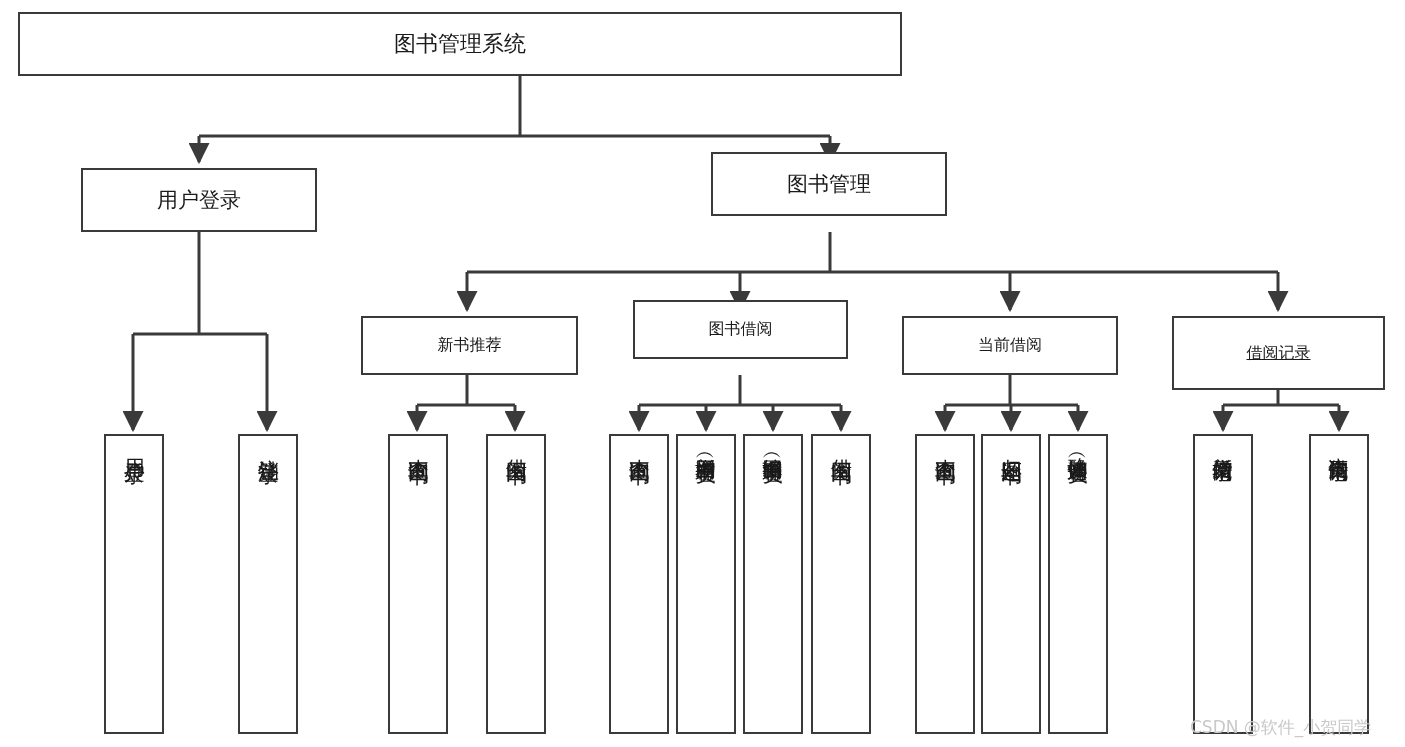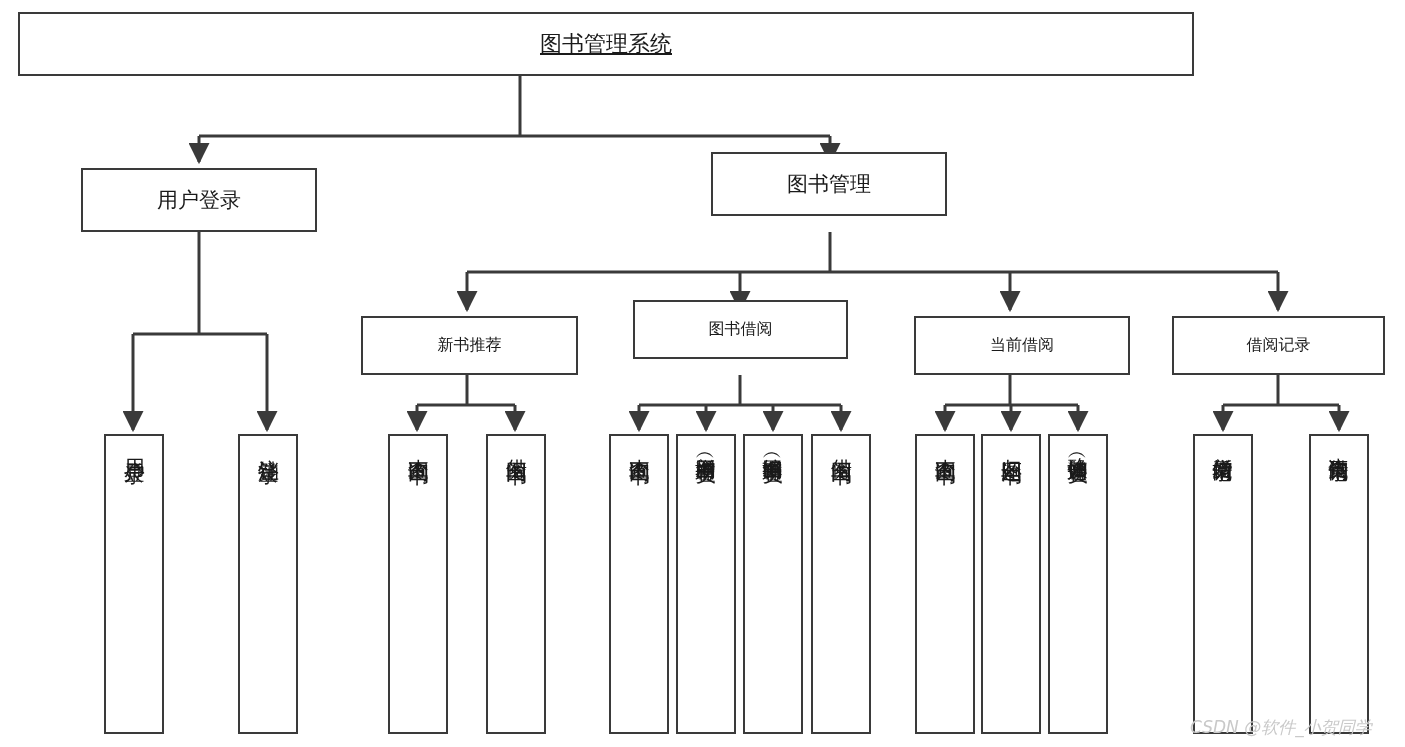--- a/index.html
+++ b/index.html
@@ -60,21 +60,20 @@
     white-space: nowrap;
   }
   .leaf-long .label { font-size: 20px; letter-spacing: 1px; }
 
   .watermark {
     position: absolute;
     color: #c9c9c9;
     font-size: 17px;
     white-space: nowrap;
     user-select: none;
-    font-style: italic;
   }
 </style>
 </head>
 <body>
 
 <div id="canvas">
 
   <svg class="wires" viewBox="0 0 1405 747">
     <defs>
       <marker id="arrow" viewBox="0 0 10 10" refX="9" refY="5" markerWidth="7" markerHeight="7" orient="auto-start-reverse">
@@ -120,45 +119,45 @@
       <path d="M 1011 405 L 1011 430" marker-end="url(#arrow)"></path>
       <path d="M 1078 405 L 1078 430" marker-end="url(#arrow)"></path>
 
       <path d="M 1278 375 L 1278 405"></path>
       <path d="M 1223 405 L 1339 405"></path>
       <path d="M 1223 405 L 1223 430" marker-end="url(#arrow)"></path>
       <path d="M 1339 405 L 1339 430" marker-end="url(#arrow)"></path>
     </g>
   </svg>
 
-  <div class="node node-root" style="left:18px; top:12px; width:1176px; height:64px;text-decoration:underline;">
+  <div class="node node-root" style="left:18px; top:12px; width:884px; height:64px;">
     <span class="label">图书管理系统</span>
   </div>
 
   <div class="node node-l2" style="left:81px; top:168px; width:236px; height:64px;">
     <span class="label">用户登录</span>
   </div>
 
   <div class="node node-l2" style="left:711px; top:152px; width:236px; height:64px;">
     <span class="label">图书管理</span>
   </div>
 
   <div class="node node-l3" style="left:361px; top:316px; width:217px; height:59px;">
     <span class="label">新书推荐</span>
   </div>
 
   <div class="node node-l3" style="left:633px; top:300px; width:215px; height:59px;">
     <span class="label">图书借阅</span>
   </div>
 
-  <div class="node node-l3" style="left:902px; top:316px; width:216px; height:59px;margin-left:12px;">
+  <div class="node node-l3" style="left:902px; top:316px; width:216px; height:59px;">
     <span class="label">当前借阅</span>
   </div>
 
-  <div class="node node-l3" style="left:1172px; top:316px; width:213px; height:59px;">
+  <div class="node node-l3" style="left:1172px; top:316px; width:213px; height:74px;text-decoration:underline;">
     <span class="label">借阅记录</span>
   </div>
 
   <div class="node node-leaf" style="left:104px; top:434px; width:60px; height:300px;">
     <span class="label">用户登录</span>
   </div>
 
   <div class="node node-leaf" style="left:238px; top:434px; width:60px; height:300px;">
     <span class="label">注销登录</span>
   </div>

